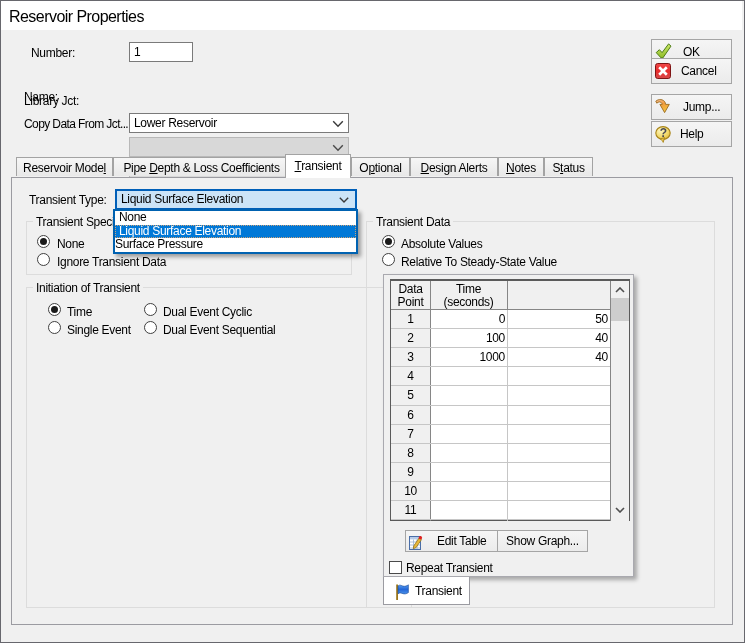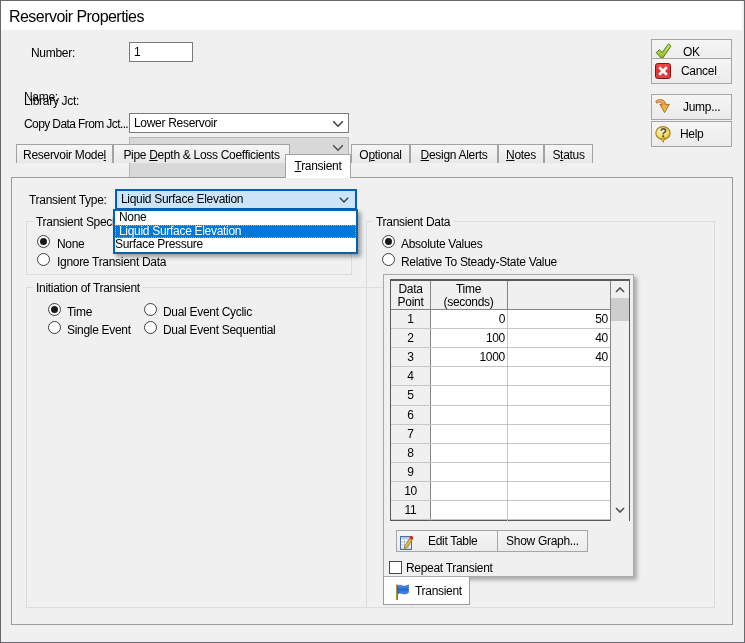--- a/index.html
+++ b/index.html
@@ -9,21 +9,21 @@
 .win { position:absolute; left:0; top:0; width:745px; height:643px; background:#f0f0f0; border:1px solid #67676d; }
 .title { position:absolute; left:1px; top:1px; width:741px; height:29px; background:#fff; }
 .title span { position:absolute; left:8px; top:7px; font-size:16px; letter-spacing:-0.55px; }
 .lb { position:absolute; white-space:nowrap; }
 .input { position:absolute; background:#fff; border:1px solid #7a7a7a; line-height:18px; padding-left:4px; }
 .combo { position:absolute; background:#fff; border:1px solid #7a7a7a; line-height:18px; padding-left:4px;margin-top:47px; }
 .combo.dis { background:#d8d8d8; border-color:#b8b8b8; }
 .btn { position:absolute; left:651px; width:81px; height:26px; background:linear-gradient(#f5f5f5,#ebebeb); border:1px solid #a5a5a5; }
 .btn b { position:absolute; top:0; font-weight:normal; line-height:25px; }
 .btn svg { position:absolute; }
-.tab { position:absolute; top:144px; height:19px; background:linear-gradient(#f6f6f6,#e8e8e8); border:1px solid #a3a3a3; border-bottom:none; text-align:center; line-height:20px; z-index:1; white-space:nowrap; }
+.tab { position:absolute; top:157px; height:19px; background:linear-gradient(#f6f6f6,#e8e8e8); border:1px solid #a3a3a3; border-bottom:none; text-align:center; line-height:20px; z-index:1; white-space:nowrap; }
 .tab.active { top:154px; height:24px; background:#fff; z-index:3; line-height:23px; }
 .panel { position:absolute; left:11px; top:177px; width:722px; height:448px; background:#f0f0f0; border:1px solid #9b9ba1; z-index:2; }
 .gb { position:absolute; border:1px solid #dcdcdc; }
 .gb > span { position:absolute; top:-7px; left:6px; background:#f0f0f0; padding:0 3px; white-space:nowrap; }
 .rad { position:absolute; width:13px; height:13px; border:1px solid #404040; border-radius:50%; background:#fff; }
 .rad.on::after { content:""; position:absolute; left:2px; top:2px; width:7px; height:7px; background:#1a1a1a; border-radius:50%; }
 .cell { position:absolute; overflow:hidden; white-space:nowrap; }
 u { text-decoration:underline; }
 </style>
 </head>
@@ -203,21 +203,21 @@
     <svg width="10" height="6" style="position:absolute; left:4px; top:6px;">
         <path d="M1 5 L5 1 L9 5" stroke="#505050" fill="none" stroke-width="1.6"></path>
       </svg>
     <svg width="10" height="6" style="position:absolute; left:4px; bottom:8px;">
         <path d="M1 1 L5 5 L9 1" stroke="#505050" fill="none" stroke-width="1.6"></path>
       </svg>
     <div class="abs" style="left:0; top:17px; width:18px; height:23px; background:#cdcdcd;"></div>
   </div>
 </div>
 
-<div class="abs" style="left:396px; top:530px; width:120px; height:22px; background:linear-gradient(#f5f5f5,#ebebeb); border:1px solid #a5a5a5; z-index:5; line-height:20px;">
+<div class="abs" style="left:405px; top:530px; width:120px; height:22px; background:linear-gradient(#f5f5f5,#ebebeb); border:1px solid #a5a5a5; z-index:5; line-height:20px;">
   <svg width="14" height="16" style="position:absolute; left:3px; top:4px;" viewBox="0 0 14 16">
       <rect x="0.5" y="1.5" width="11" height="13" fill="#fff" stroke="#4a6ea8" stroke-width="1"></rect>
       <rect x="1" y="2" width="10" height="2.4" fill="#b8cce8"></rect>
       <path d="M1 7 H11 M1 10 H11 M1 13 H11 M4.5 4.5 V14 M8 4.5 V14" stroke="#9ab4d4" stroke-width="0.8" fill="none"></path>
       <path d="M10.3 2.6 L12.5 4.6 L7 12.6 L4.3 13.8 L4.7 11 Z" fill="#e8b83a" stroke="#8a6a12" stroke-width="0.7"></path>
       <circle cx="11.4" cy="2.8" r="1.7" fill="#e02020"></circle>
     </svg>
   <span style="position:absolute; left:31px;">Edit Table</span>
   <svg width="7" height="4" style="position:absolute; right:5px; top:12px;">
       <path d="M0.3 0.3 L6.7 0.3 L3.5 3.8 Z" fill="#1a1a1a"></path>

